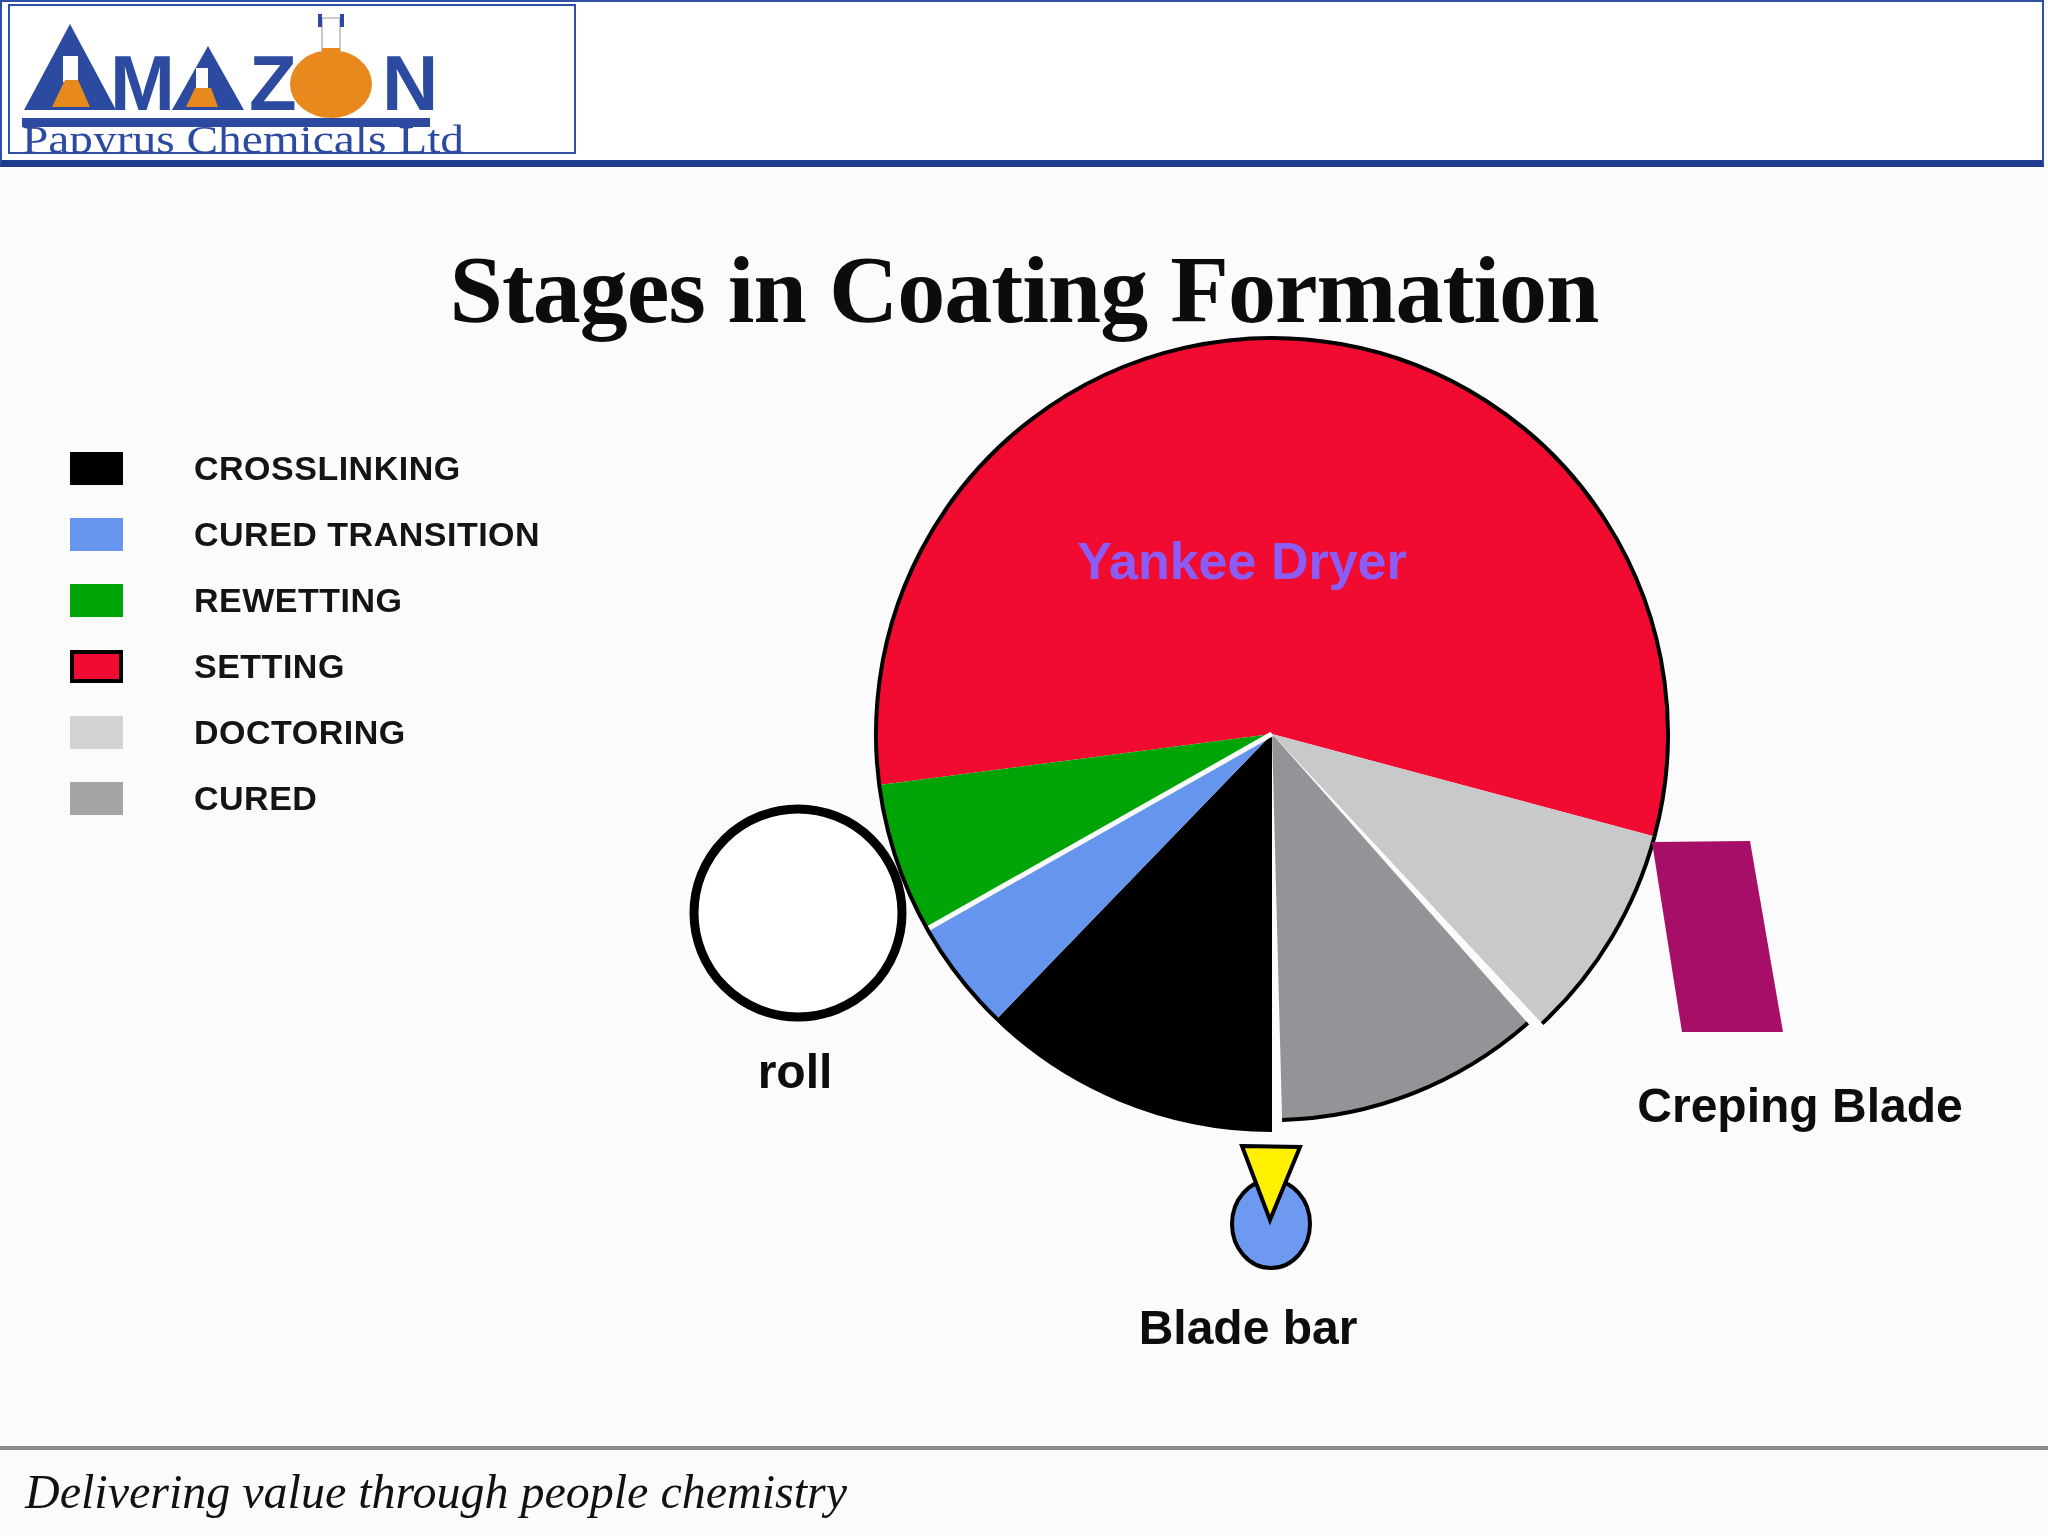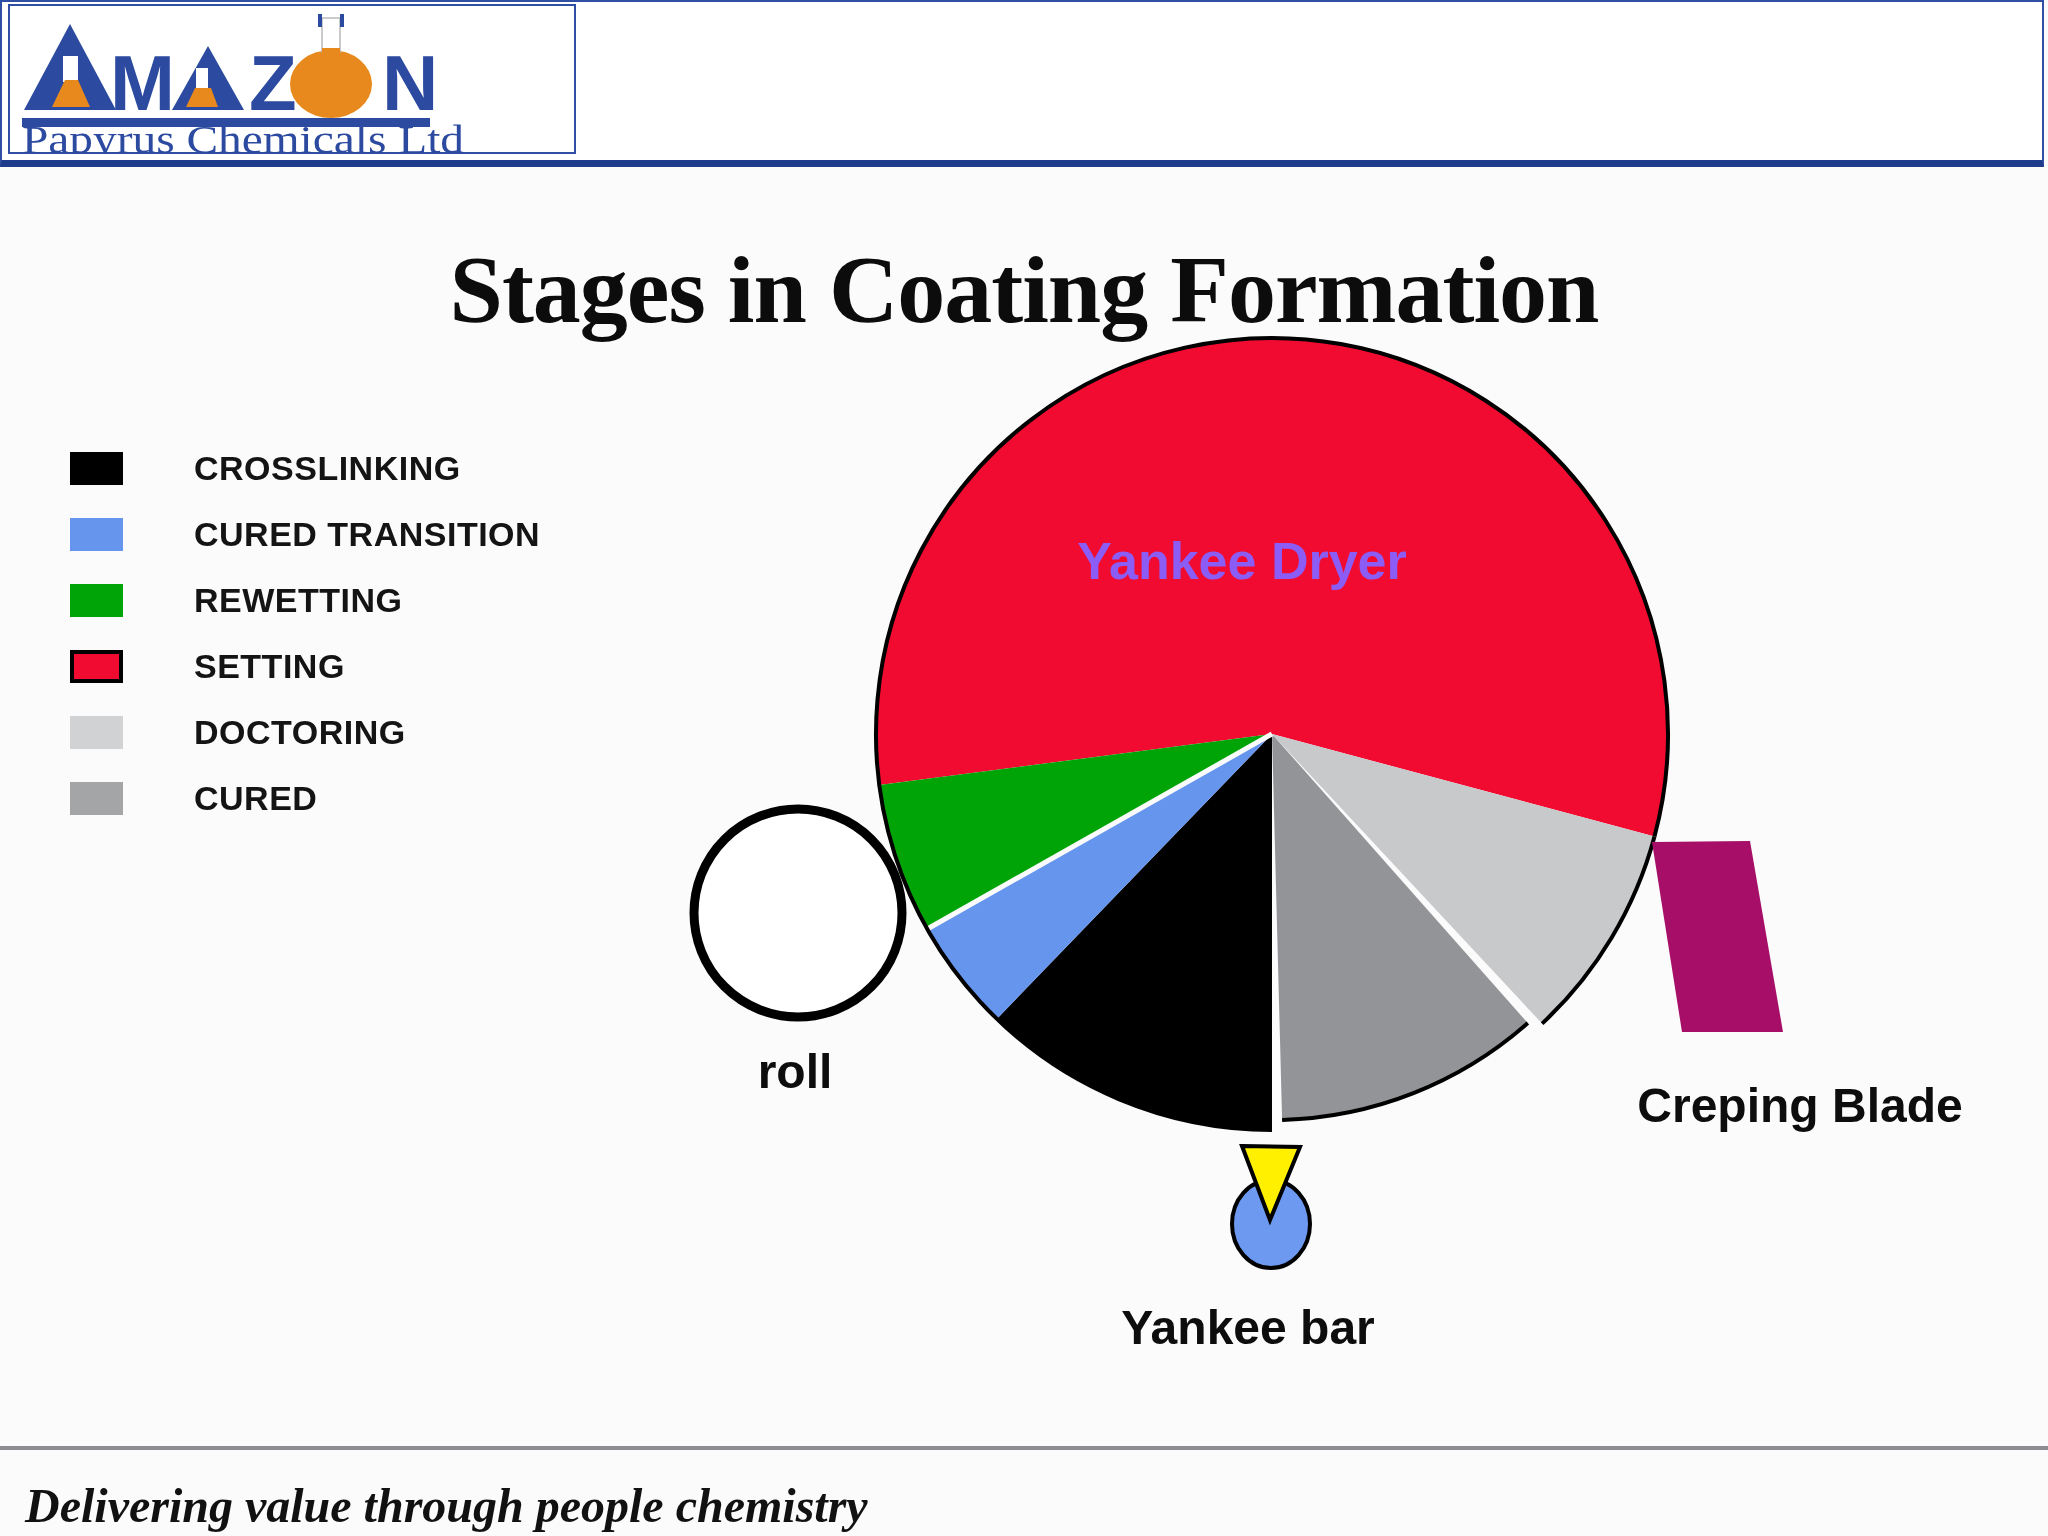--- a/index.html
+++ b/index.html
@@ -52,21 +52,21 @@
   .creping{left:1615px; top:1078px; width:370px;}
   .spray{left:1048px; top:1300px; width:400px;}
   
   .footer-line{
     position:absolute; left:0; top:1446px; width:2048px; height:4px;
     background:#8e8e92;
   }
   .footer-text{
     position:absolute; left:25px; top:1464px;
     font-family:"Liberation Serif", serif;
-    font-weight:bold; font-style:italic; font-size:48px; color:#111111;margin-top:14px;
+    font-weight:normal; font-style:italic; font-size:48px; color:#111111;
   }
 </style>
 </head>
 <body>
 
 <div class="slide">
 
   <div class="header">
     <div class="logo-box">
       <svg class="logo-svg" width="552" height="148" viewBox="0 0 552 148">
@@ -155,18 +155,18 @@
   </svg>
 
   <div class="yankee">Yankee Dryer</div>
 
   <div class="flabel pressure">
     <div>roll</div>
   </div>
 
   <div class="flabel creping">Creping Blade</div>
 
-  <div class="flabel spray">Yankee bar</div>
+  <div class="flabel spray">Blade bar</div>
 
   <div class="footer-line"></div>
   <div class="footer-text">Delivering value through people chemistry</div>
 
 </div>
 
 </body></html>

